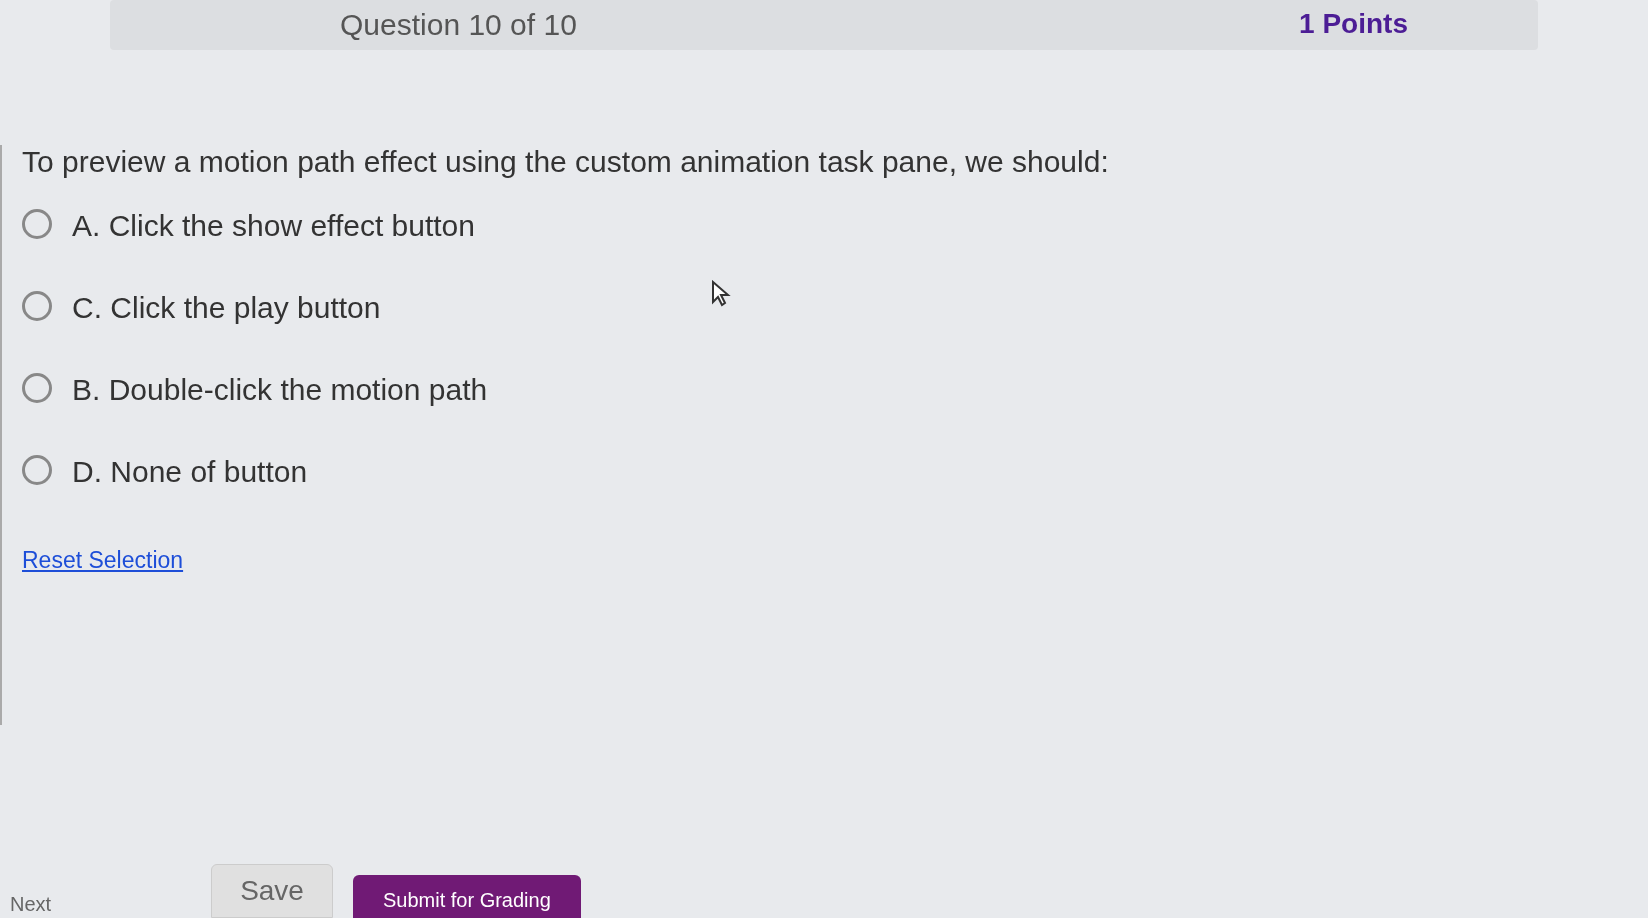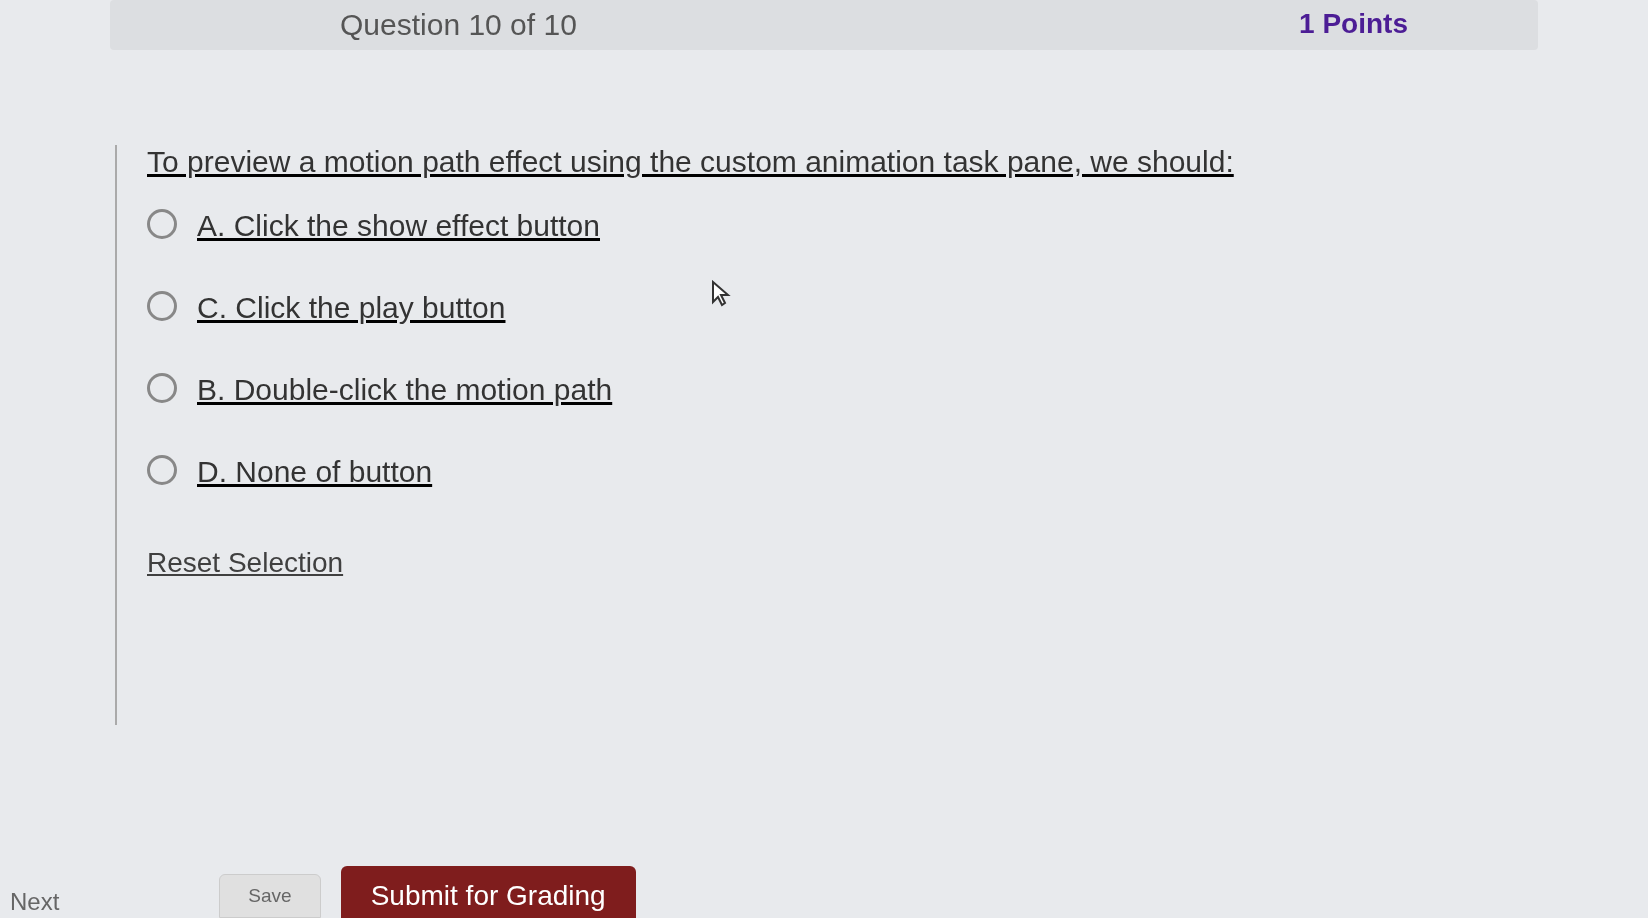--- a/index.html
+++ b/index.html
@@ -28,26 +28,24 @@
       margin-left: 230px;
       font-weight: 400;
     }
     .points-label {
       font-size: 28px;
       color: #4c1d95;
       margin-right: 130px;
       font-weight: 700;
     }
     .content-area {
-      margin-left: 115px;
       margin-top: 95px;
-      padding-left: 30px;
+      padding-left: 20px;
       border-left: 2px solid #aaa;
       height: 580px;
-      text-decoration: underline;
     }
     .question-text {
       font-size: 30px;
       color: #333;
       margin-bottom: 30px;
       font-weight: 400;
     }
     .option-row {
       display: flex;
       align-items: flex-start;
@@ -64,57 +62,57 @@
       border-radius: 50%;
       margin-right: 20px;
       flex-shrink: 0;
     }
     .option-label {
       font-size: 30px;
       color: #333;
       font-weight: 400;
     }
     .reset-link {
-      font-size: 28px;
-      color: #404040;
+      font-size: 23px;
+      color: #1d4ed8;
       text-decoration: underline;
       cursor: pointer;
       margin-top: 10px;
       display: inline-block;
     }
     .footer-buttons {
       position: absolute;
       bottom: 0;
       left: 0;
       width: 100%;
       display: flex;
       align-items: flex-end;
       padding-left: 10px;
     }
     .next-label {
-      font-size: 24px;
+      font-size: 20px;
       color: #666;
       margin-right: 160px;
       padding-bottom: 2px;
     }
     .save-button {
       background: #e0e0e0;
       color: #666;
-      font-size: 19px;
+      font-size: 28px;
       padding: 10px 28px;
       border: 1px solid #ccc;
       border-radius: 6px 6px 0 0;
       cursor: pointer;
       margin-right: 20px;
       font-weight: 400;
     }
     .submit-button {
-      background: #7f1d1d;
+      background: #701a75;
       color: #fff;
-      font-size: 28px;
+      font-size: 20px;
       padding: 14px 30px 6px 30px;
       border: none;
       border-radius: 6px 6px 0 0;
       cursor: pointer;
       font-weight: 500;
     }
     .cursor-icon {
       position: absolute;
       left: 710px;
       top: 280px;

